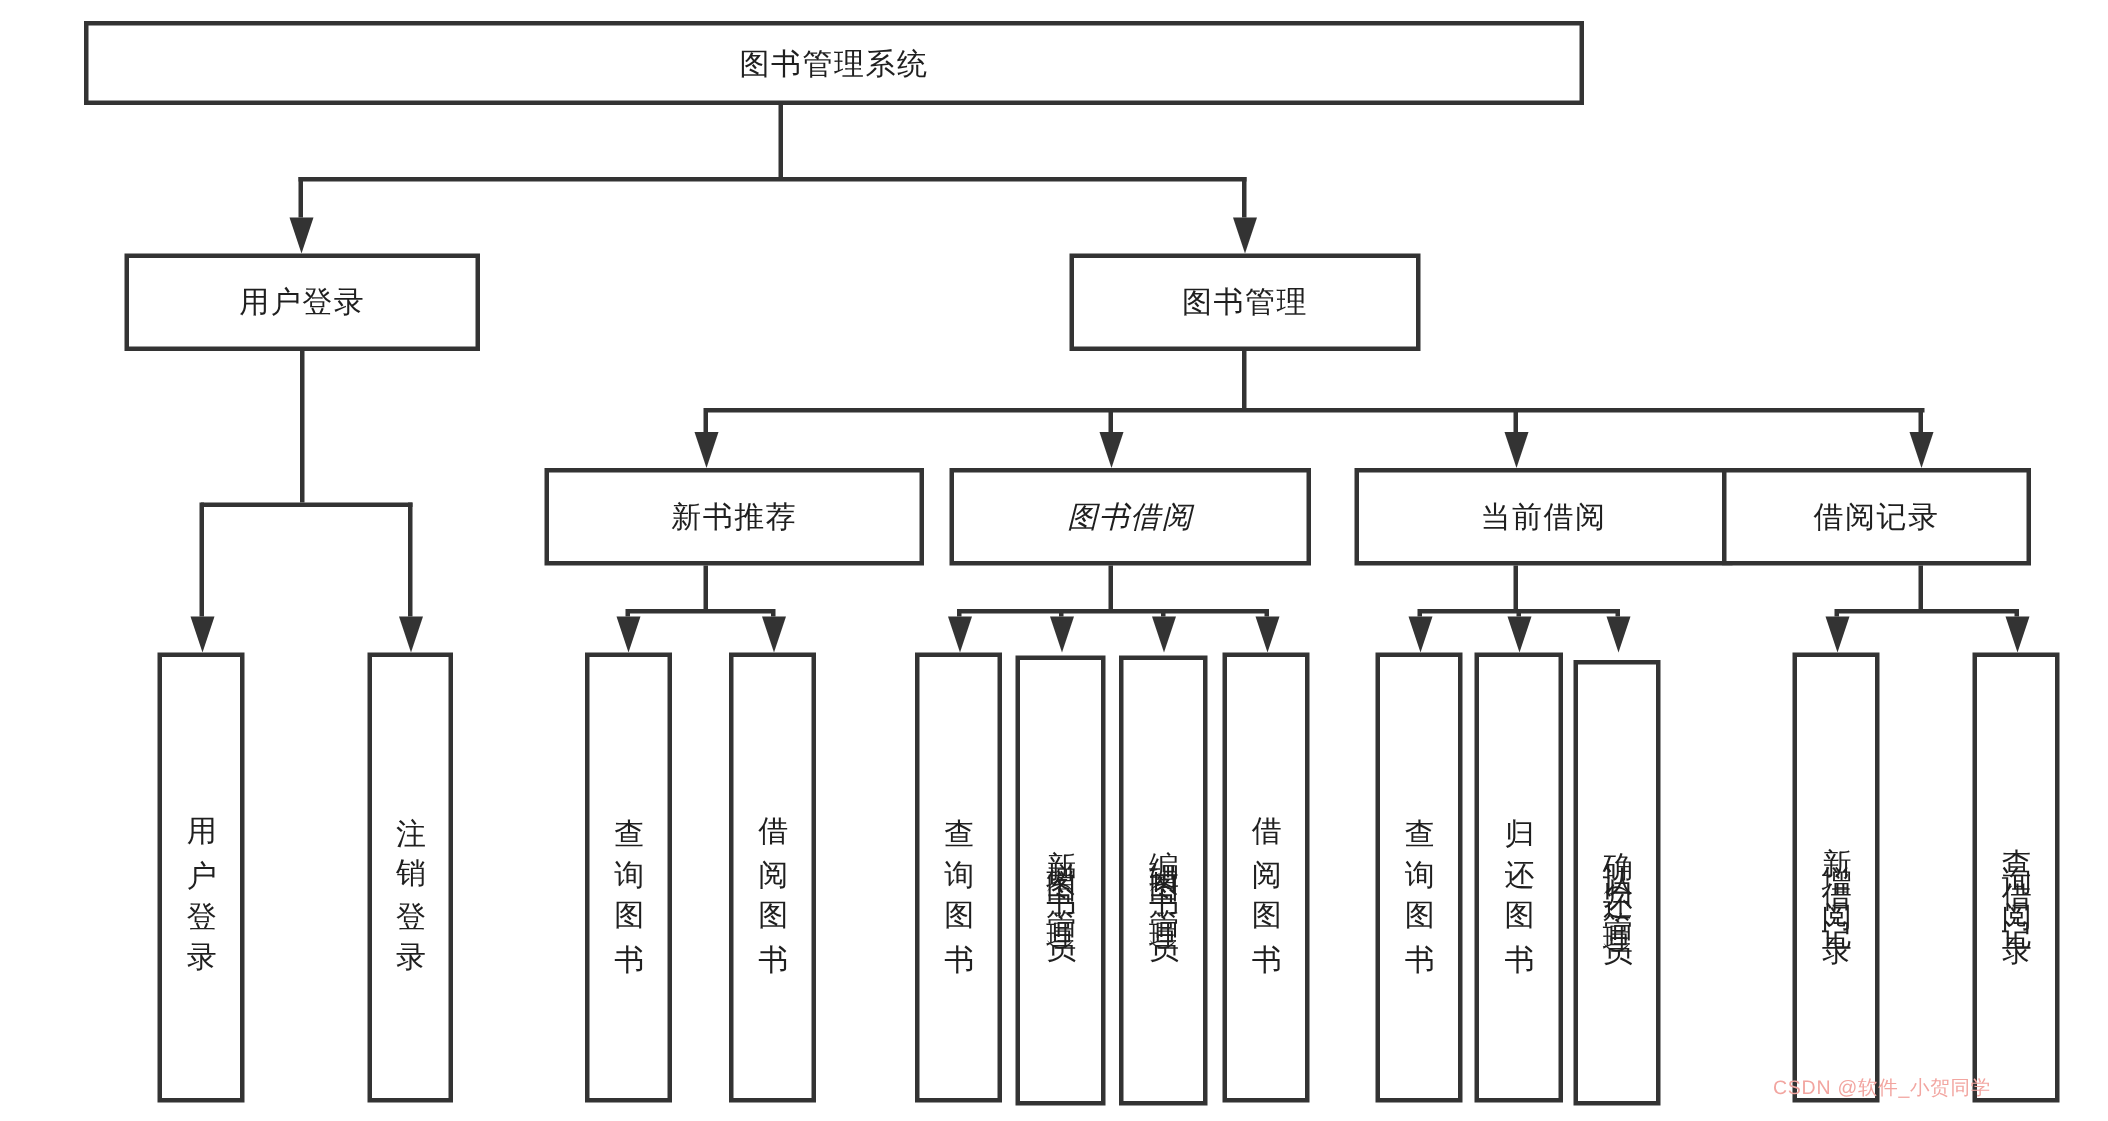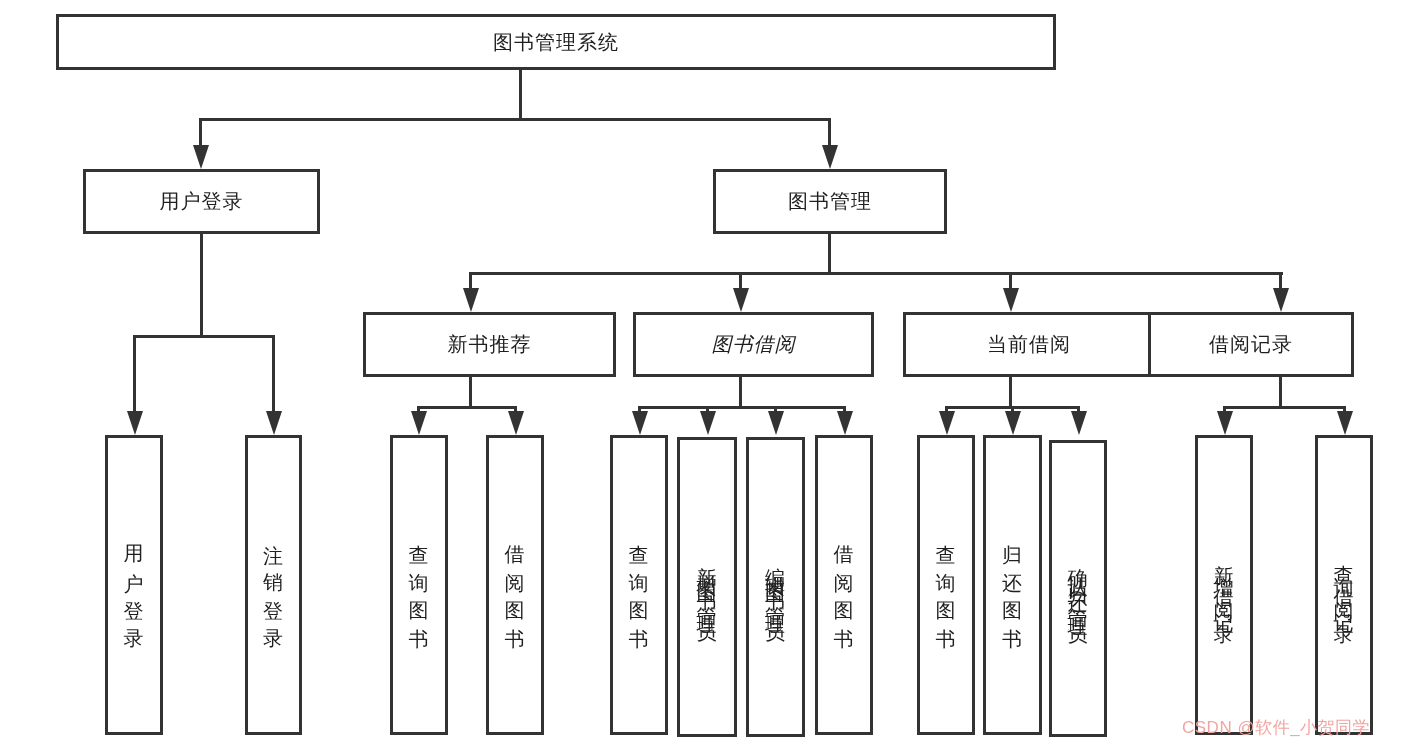--- a/index.html
+++ b/index.html
@@ -23,21 +23,21 @@
   .sp9{letter-spacing:8px;}
   .vline{position:absolute;width:3px;background:#333333;}
   .hline{position:absolute;height:3px;background:#333333;}
   .arrow{position:absolute;width:3px;background:#333333;}
   .arrow::after{
     content:"";position:absolute;top:100%;left:50%;transform:translateX(-50%);
     width:0;height:0;border-left:8px solid transparent;border-right:8px solid transparent;
     border-top:24px solid #333333;
   }
   .watermark{
-    position:absolute;left:1182px;top:716px;font-size:17px;letter-spacing:0.5px;
+    position:absolute;left:1182px;top:716px;font-size:13px;letter-spacing:0.5px;
     color:#f2a5a0;z-index:5;white-space:nowrap;
   }
 </style>
 </head>
 <body>
 
 <div id="stage">
 
   <div class="hbox" style="left:21px;top:14px;width:1000px;height:56px;margin-left:35px;">
     <span>图书管理系统</span>

